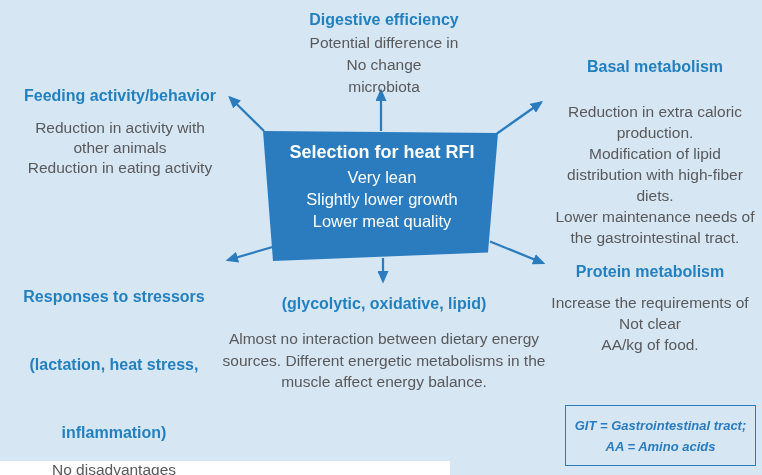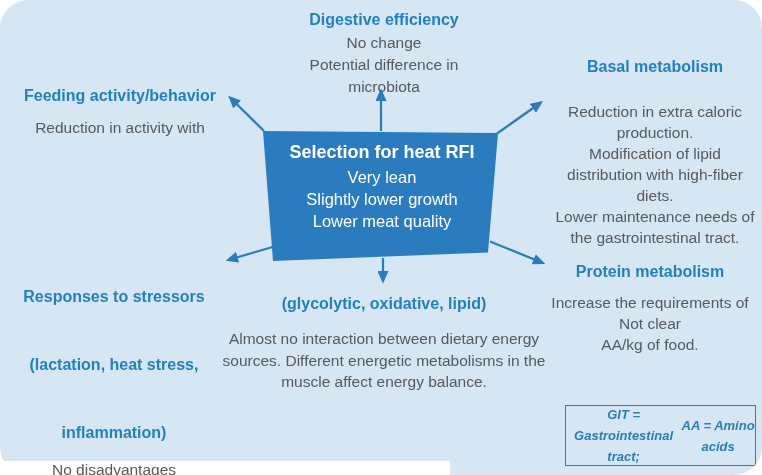--- a/index.html
+++ b/index.html
@@ -1,18 +1,18 @@
 <!DOCTYPE html>
 <html style="--background: #d6e6f3; --accent: #2a7cbe; --heading: #2380bf; --body: #58595b; --box_text: #ffffff; --legend_text: #2a7cbe;"><head>
 <meta charset="utf-8">
 <style>
   html,body{margin:0;padding:0;background:#ffffff;}
   .stage{
     position:relative;width:762px;height:475px;overflow:hidden;
-    font-family:"Liberation Sans",sans-serif;background:#ffffff;border-radius:28px;
+    font-family:"Liberation Sans",sans-serif;background:#ffffff;
   }
   .bg-main{position:absolute;left:0;top:0;width:762px;height:461px;background:var(--background);}
   .bg-ext{position:absolute;left:450px;top:461px;width:312px;height:14px;background:var(--background);}
   svg.layer{position:absolute;left:0;top:0;width:762px;height:475px;pointer-events:none;}
   .block{position:absolute;text-align:center;}
   .node-title{color:var(--heading);font-weight:bold;font-size:16px;line-height:20px;}
   .node-line{color:var(--body);font-size:15.5px;line-height:21px;}
   #digestive{left:254px;top:8px;width:260px;}
   #digestive .node-title{line-height:24px;}
   #digestive .node-line{line-height:22px;}
@@ -29,21 +29,21 @@
   .box-line{color:var(--box_text);font-size:16.5px;line-height:22px;}
   #energetic{left:210px;top:294px;width:348px;}
   #energetic .node-title{margin-bottom:20px;}
   #energetic .node-subtitle{color:var(--heading);font-weight:bold;font-size:16px;line-height:20px;margin-bottom:14px;}
   #energetic .node-line{line-height:21.5px;}
   #protein{left:548px;top:262px;width:204px;}
   #protein .node-title{margin-bottom:10px;}
   #legend-box{
     left:565px;top:405px;width:191px;height:61px;box-sizing:border-box;
     border:1.5px solid var(--accent);
-    display:flex;flex-direction:row;justify-content:center;align-items:center;
+    display:flex;flex-direction:column;justify-content:center;align-items:center;
   }
   .legend-line{color:var(--legend_text);font-style:italic;font-weight:bold;font-size:13px;line-height:21px;}
 </style>
 </head>
 <body>
 
 <div class="stage">
 
   <div class="bg-main"></div>
   <div class="bg-ext"></div>
@@ -58,28 +58,30 @@
     <line x1="381" y1="131" x2="381" y2="91" stroke="var(--accent)" stroke-width="2.25" marker-end="url(#ah)"></line>
     <line x1="264" y1="131" x2="230" y2="97.5" stroke="var(--accent)" stroke-width="2.25" marker-end="url(#ah)"></line>
     <line x1="497" y1="133.5" x2="541" y2="102.5" stroke="var(--accent)" stroke-width="2.25" marker-end="url(#ah)"></line>
     <line x1="276" y1="246" x2="228" y2="260" stroke="var(--accent)" stroke-width="2.25" marker-end="url(#ah)"></line>
     <line x1="383" y1="258" x2="383" y2="281" stroke="var(--accent)" stroke-width="2.25" marker-end="url(#ah)"></line>
     <line x1="490" y1="241.5" x2="543" y2="263" stroke="var(--accent)" stroke-width="2.25" marker-end="url(#ah)"></line>
   </svg>
 
   <div class="block" id="digestive">
     <div class="node-title">Digestive efficiency</div>
+    <div class="node-line">Potential difference in</div>
     <div class="node-line">No change</div>
-    <div class="node-line">Potential difference in</div>
     <div class="node-line">microbiota</div>
   </div>
 
   <div class="block" id="feeding">
     <div class="node-title">Feeding activity/behavior</div>
     <div class="node-line">Reduction in activity with</div>
+    <div class="node-line">other animals</div>
+    <div class="node-line">Reduction in eating activity</div>
   </div>
 
   <div class="block" id="basal">
     <div class="node-title">Basal metabolism</div>
     <div class="node-line">Reduction in extra caloric</div>
     <div class="node-line">production.</div>
     <div class="node-line">Modification of lipid</div>
     <div class="node-line">distribution with high-fiber</div>
     <div class="node-line">diets.</div>
     <div class="node-line">Lower maintenance needs of</div>

